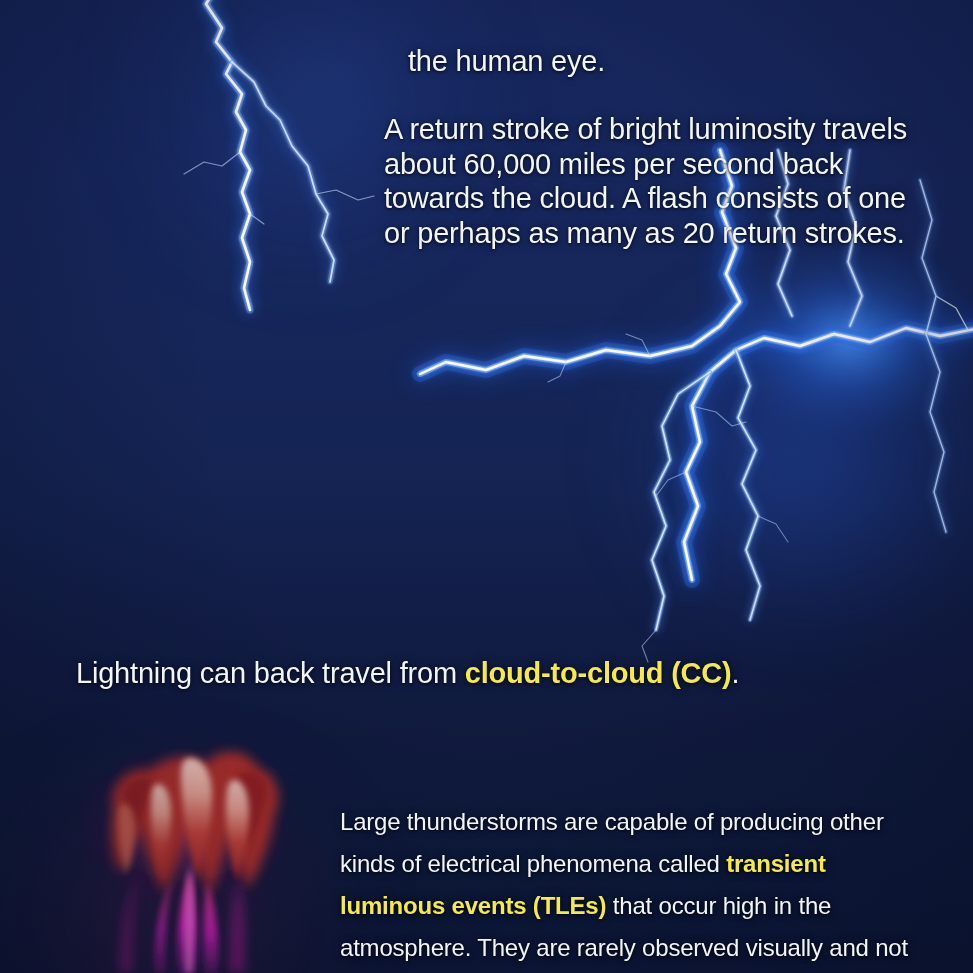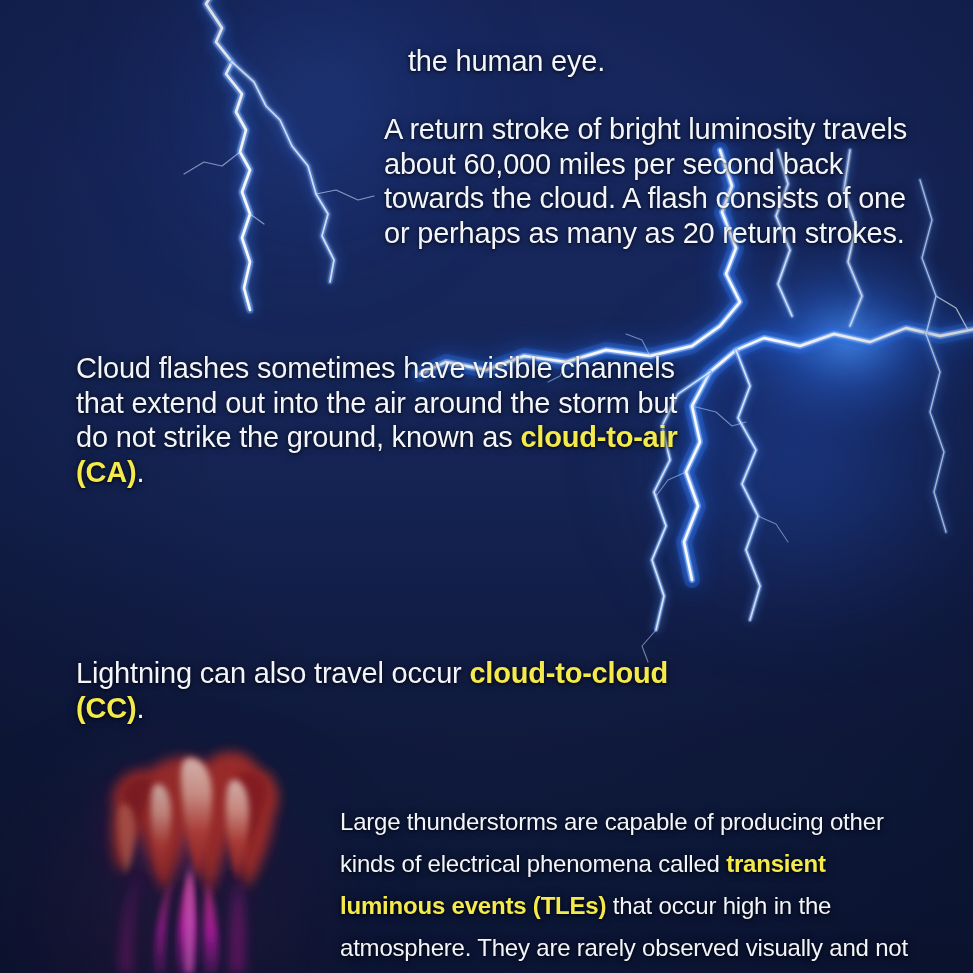--- a/index.html
+++ b/index.html
@@ -319,20 +319,19 @@
       </g>
     </svg>
   </div>
 
   <div class="vignette"></div>
 
   <p class="para" id="p-eye"><span>the human eye.</span></p>
 
   <p class="para" id="p-return"><span>A return stroke of bright luminosity travels about 60,000 miles per second back towards the cloud. A flash consists of one or perhaps as many as 20 return strokes.</span></p>
 
-  <p class="para" id="p-cloudair"><span>Cloud flashes sometimes have visible channels that extend out into the air around the storm but do not strike the ground, known as </span><span class="hl">cloud-to-air (CA)</span><span>.</span></p>
-
-
-  <p class="para" id="p-cc"><span>Lightning can also travel occur </span><span class="hl">cloud-to-cloud (CC)</span><span>.</span></p>
+
+
+  <p class="para" id="p-cc"><span>Lightning can back travel from </span><span class="hl">cloud-to-cloud (CC)</span><span>.</span></p>
 
   <p class="para small" id="p-tle"><span>Large thunderstorms are capable of producing other kinds of electrical phenomena called </span><span class="hl">transient luminous events (TLEs)</span><span> that occur high in the atmosphere. They are rarely observed visually and not well understood.</span></p>
 
 </div>
 
 </body></html>

